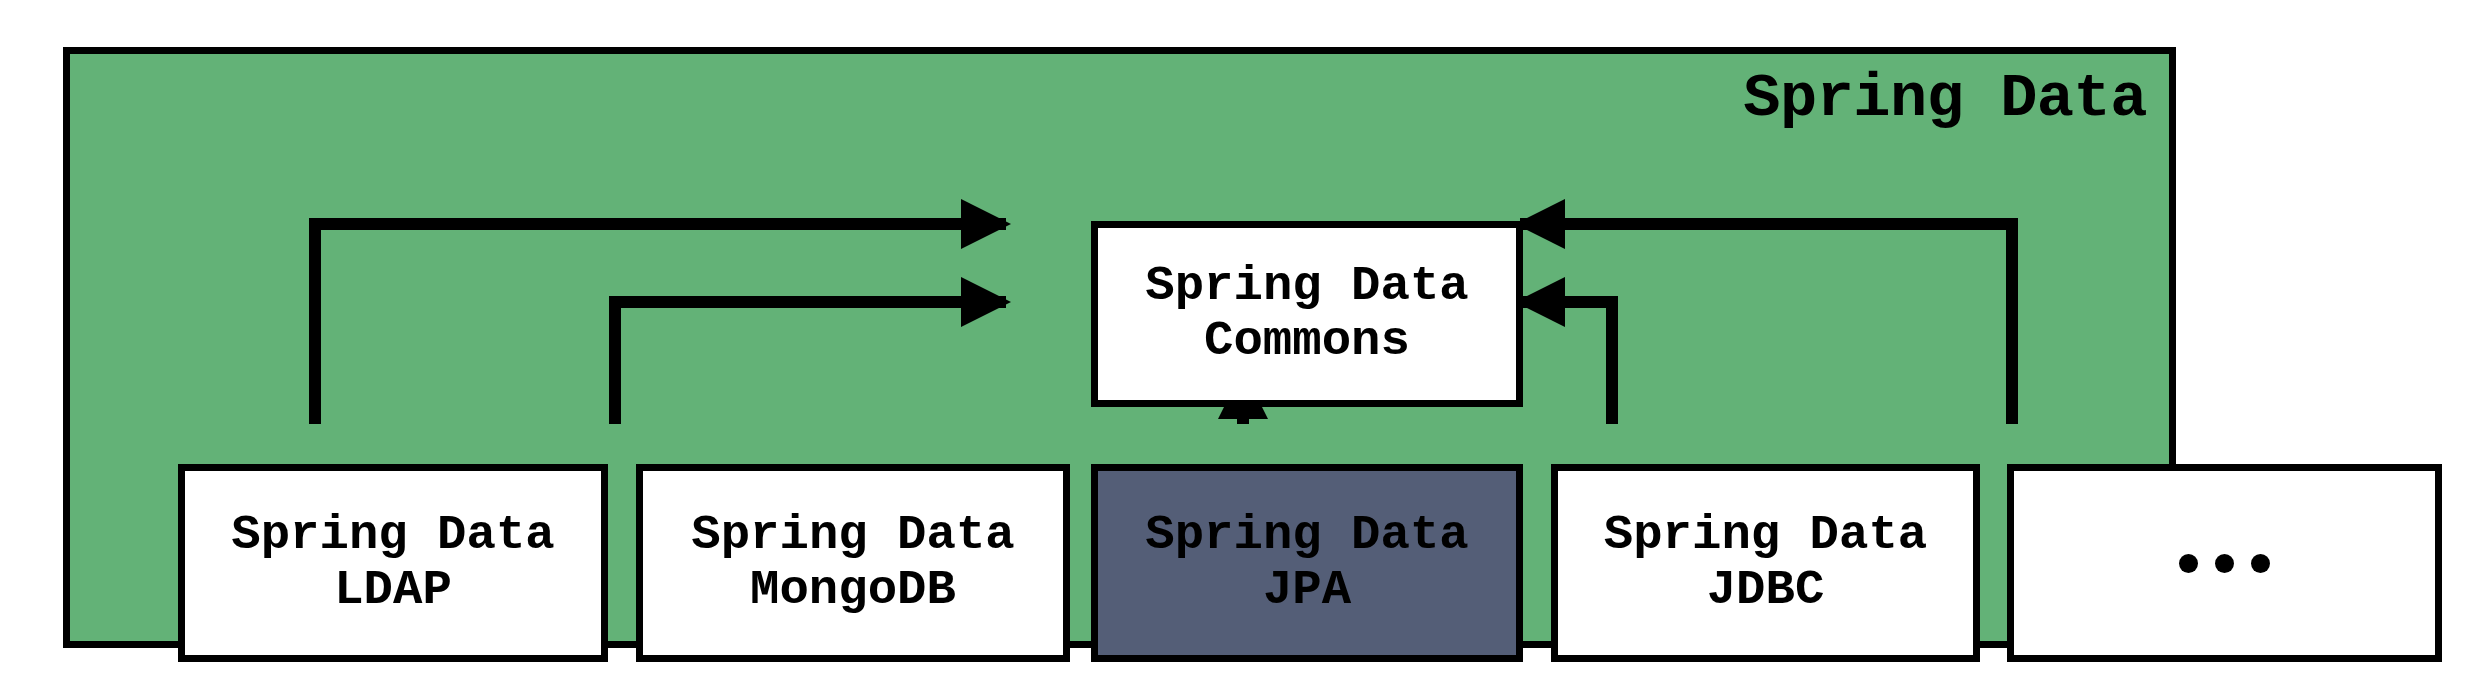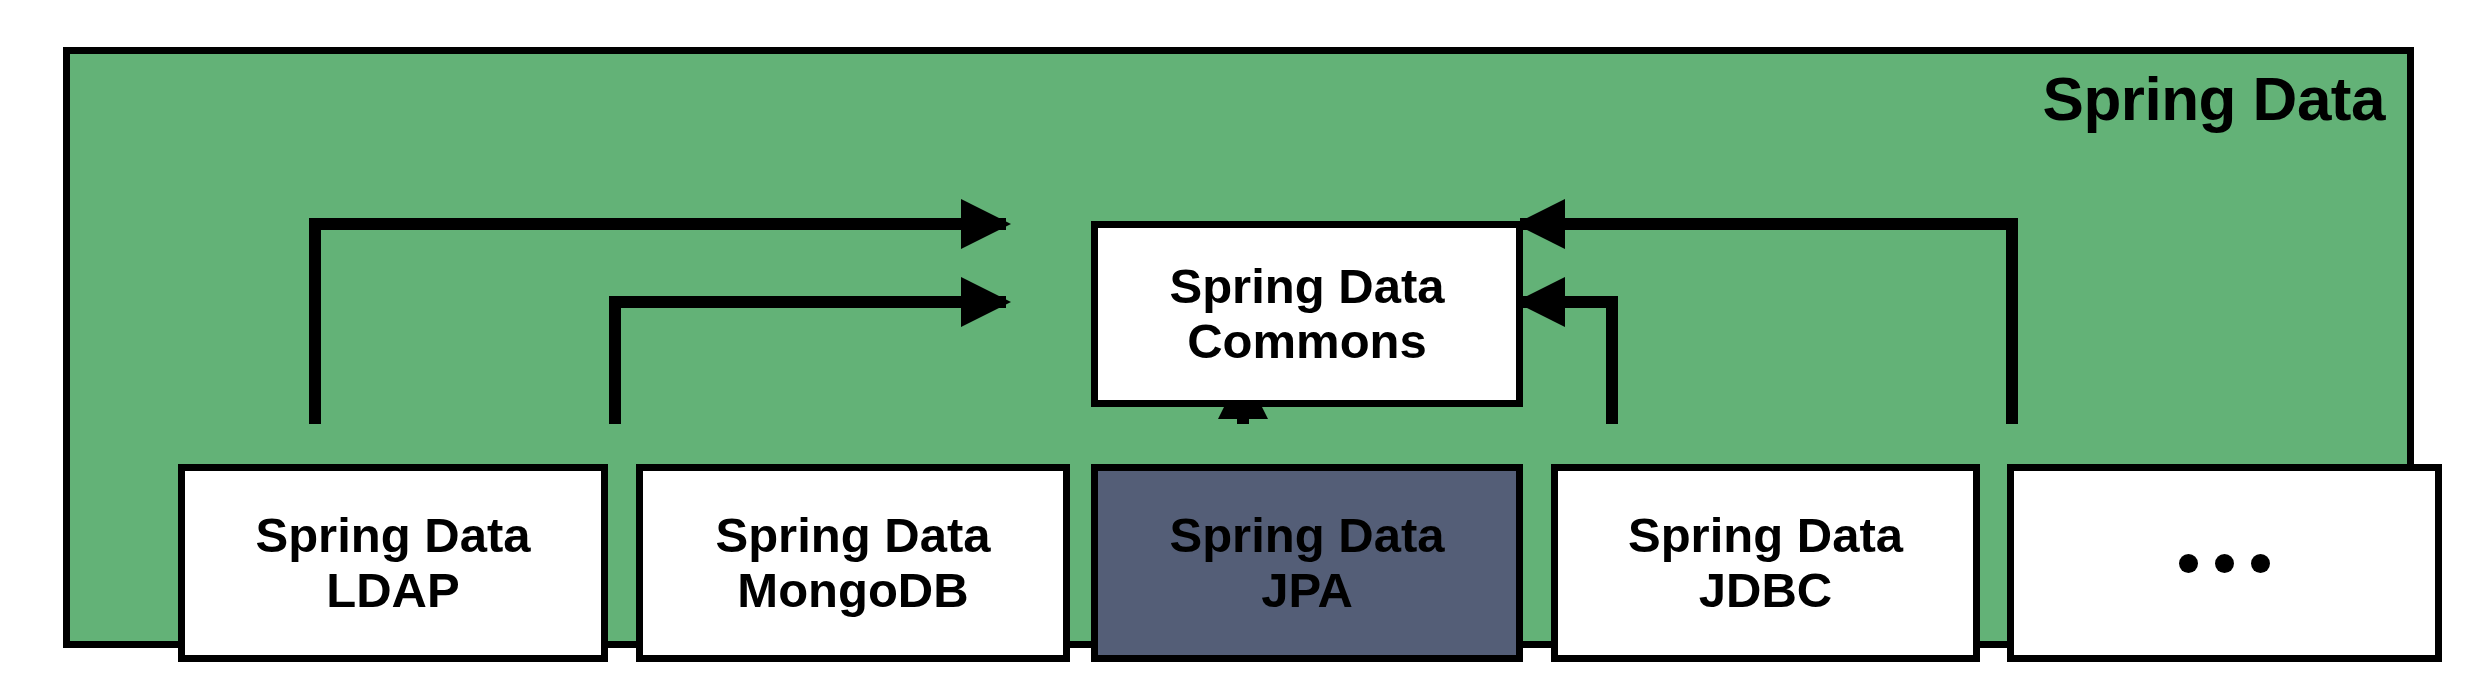--- a/index.html
+++ b/index.html
@@ -20,25 +20,26 @@
     height: 700px;
     background: #ffffff;
     overflow: hidden;
   }
 
   
   #spring-data-container {
     position: absolute;
     left: 63px;
     top: 47px;
-    width: 2351px;
+    width: 2113px;
     height: 601px;
     background: #63b277;
     border: 7px solid #000000;
     box-sizing: border-box;
+    font-family: Liberation Mono, monospace;
   }
 
   #spring-data-title {
     position: absolute;
     right: 22px;
     top: 14px;
     font-size: 62px;
     font-weight: bold;
     color: #000000;
     letter-spacing: -0.5px;

